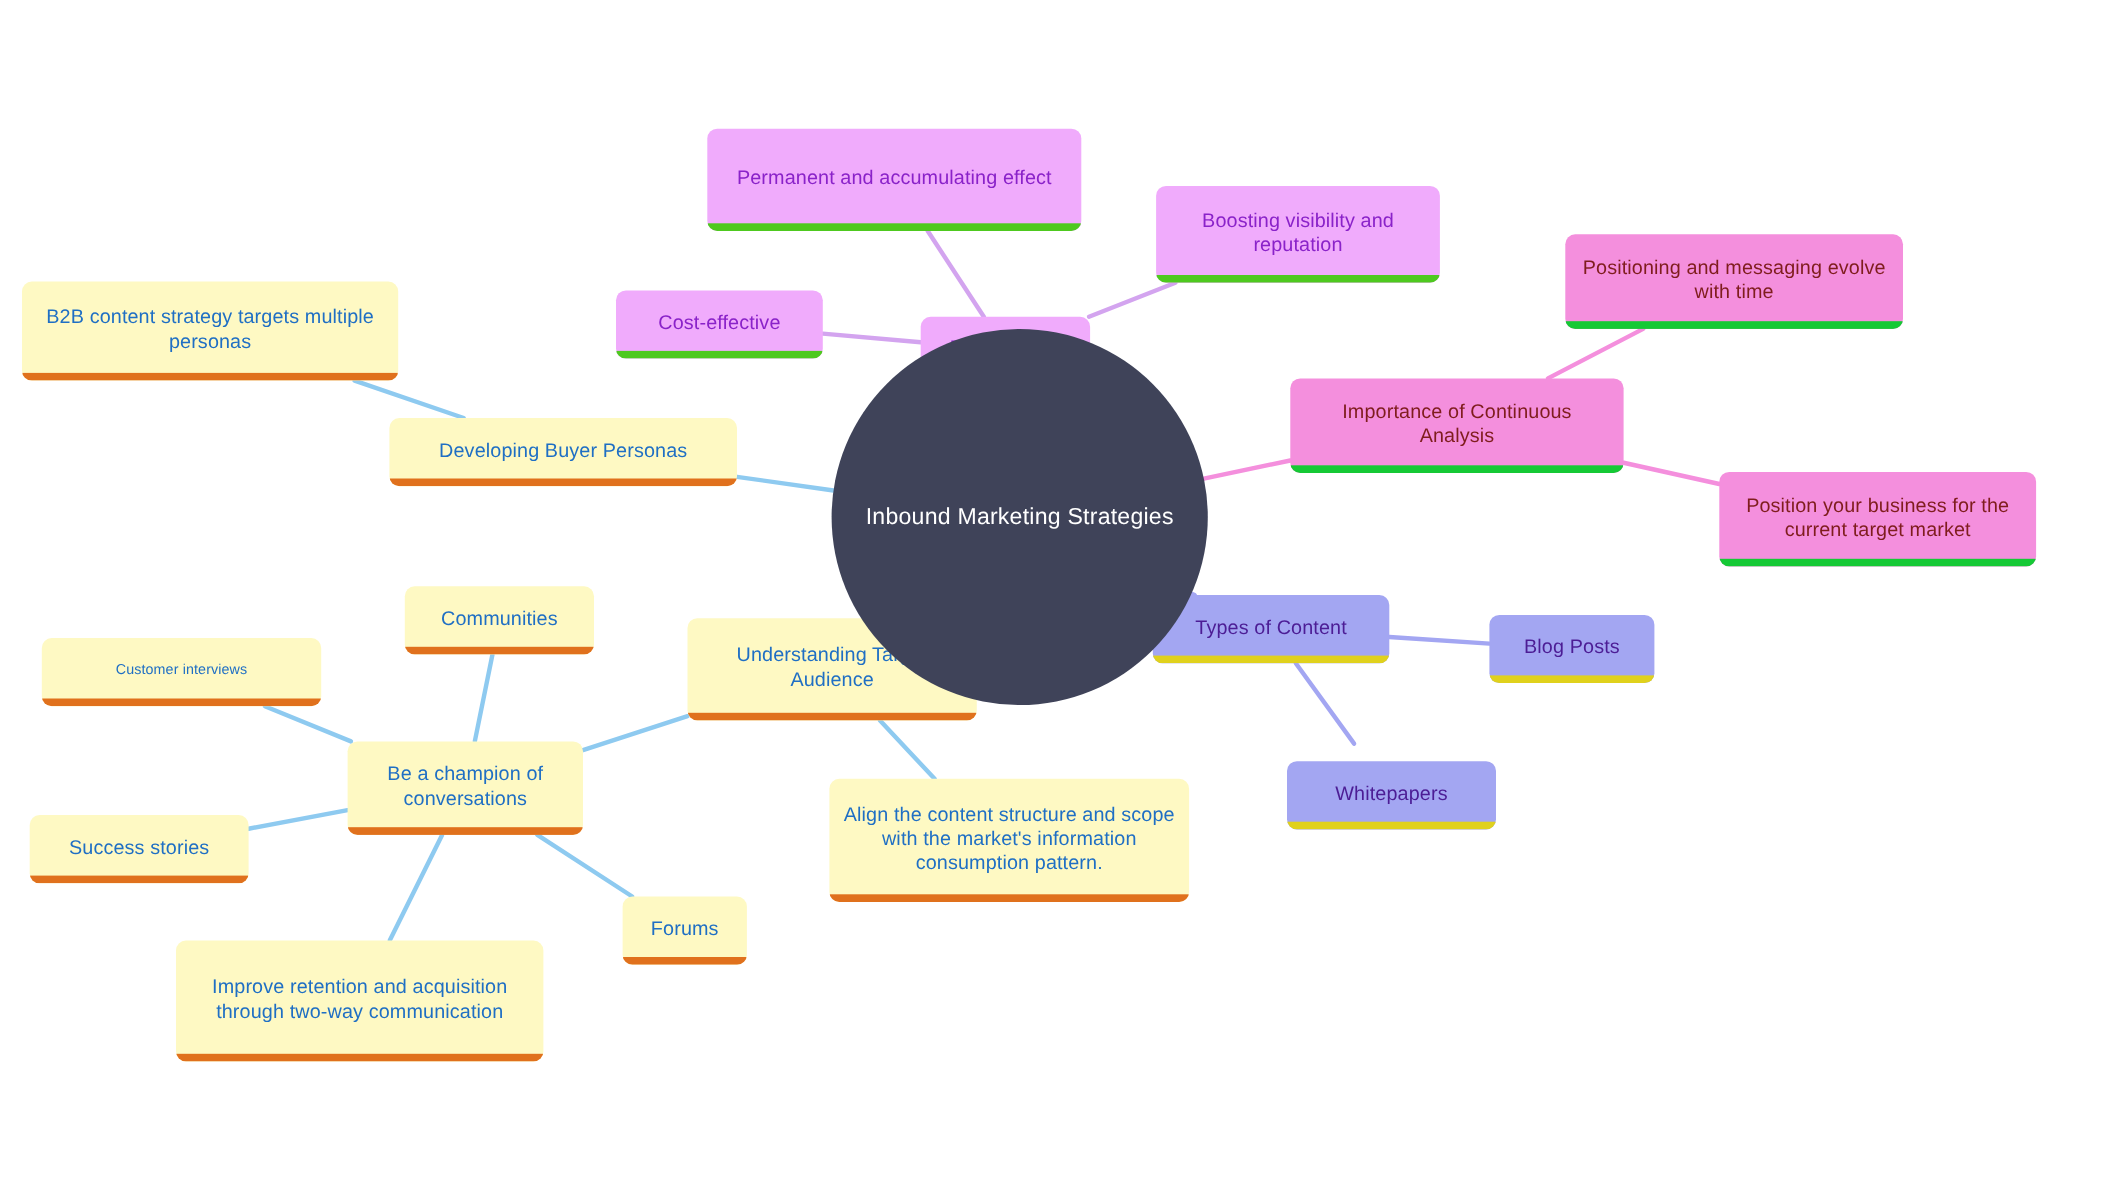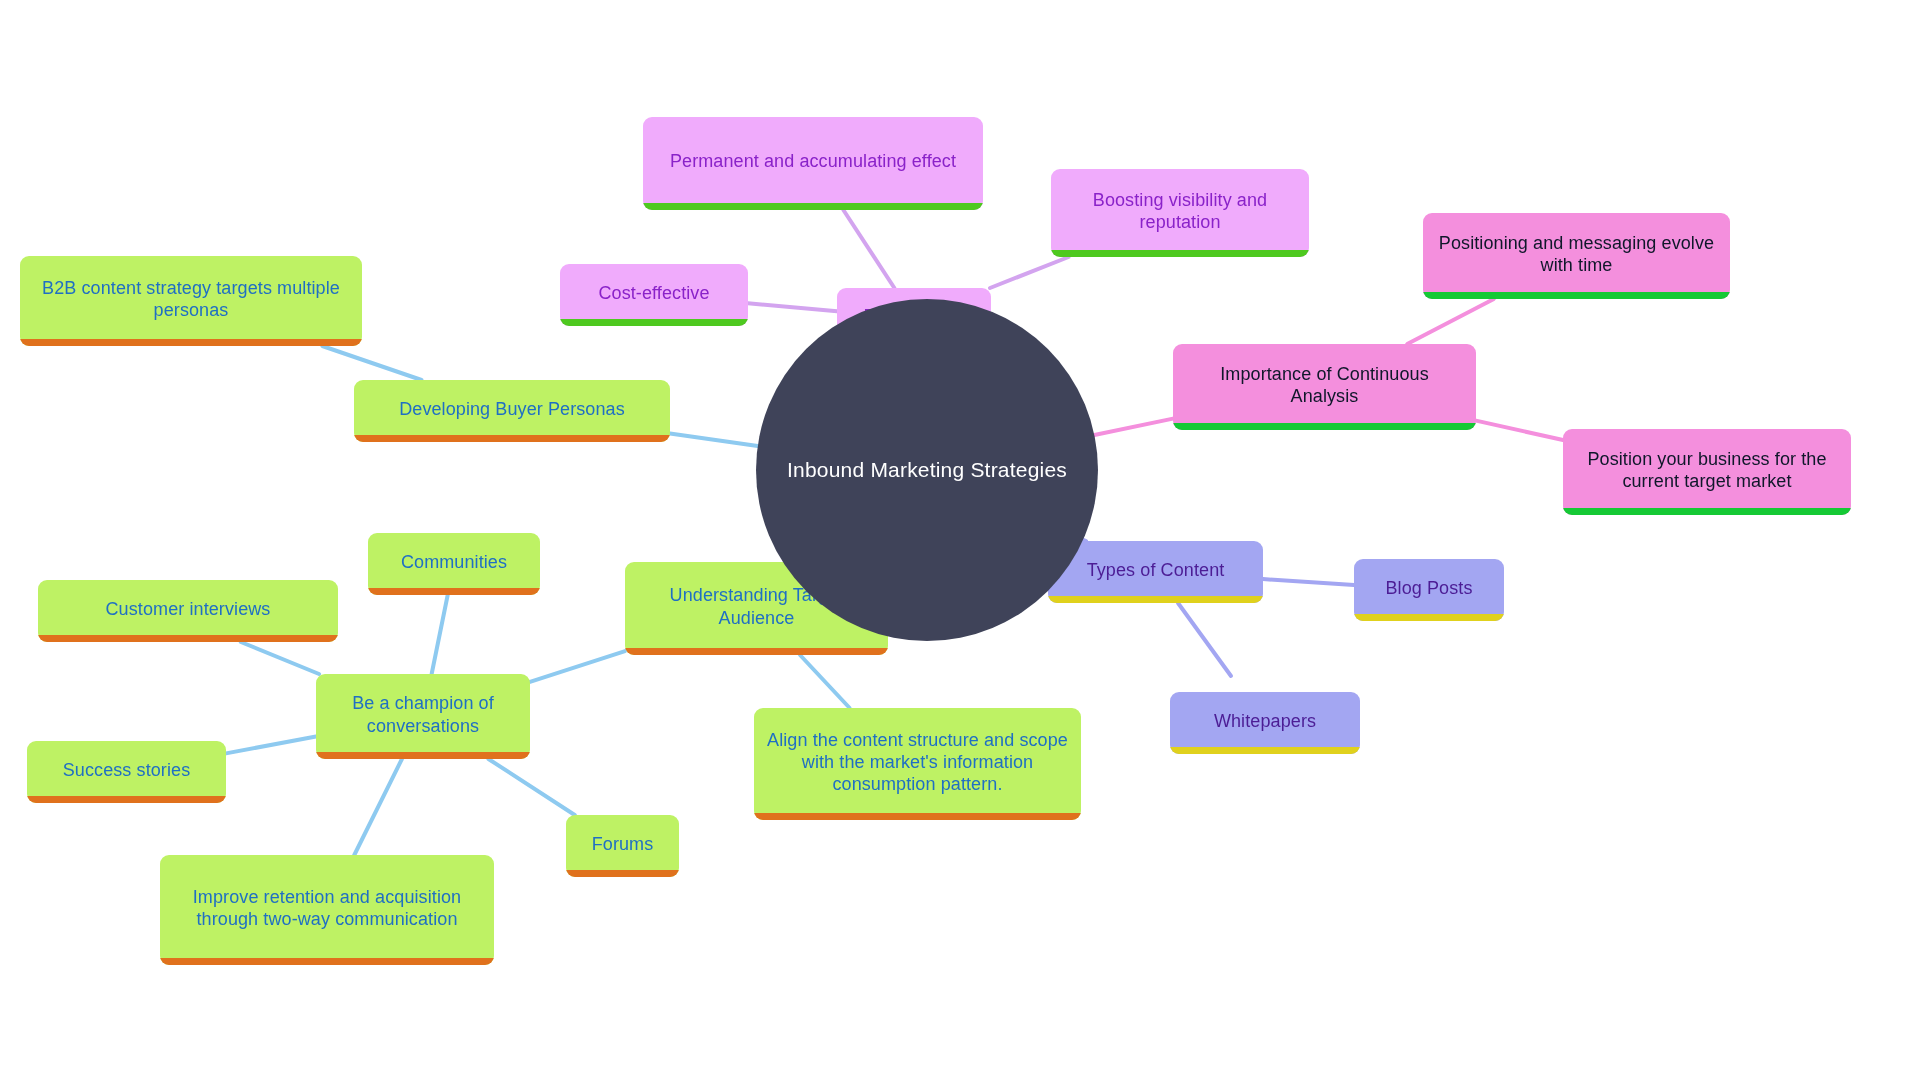--- a/index.html
+++ b/index.html
@@ -42,27 +42,27 @@
   }
   .node::after {
     content: "";
     position: absolute;
     left: 0;
     right: 0;
     bottom: 0;
     height: 7px;
   }
   
-  .n-blue { background: #bef264; color: #1f6fc4; }
+  .n-blue { background: #fef9c3; color: #1f6fc4; }
   .n-blue::after { background: #e0711d; }
   
   .n-purple { background: #f0abfc; color: #8a22c9; }
   .n-purple::after { background: #4ec91f; }
   
-  .n-pink { background: #f48fdd; color: #0f172a; }
+  .n-pink { background: #f48fdd; color: #7f1d1d; }
   .n-pink::after { background: #15c935; }
   
   .n-peri { background: #a3a6f2; color: #4c1d95; }
   .n-peri::after { background: #e0d11d; }
 
   .center-node {
     position: absolute;
     border-radius: 50%;
     background: #3f4359;
     color: #ffffff;
@@ -139,21 +139,21 @@
       </div>
       <div class="node n-blue" style="left: 625px; top: 562px; width: 263px; height: 93px; font-size: 18px;">
         <span class="node-label">Understanding Target Audience</span>
       </div>
       <div class="node n-blue" style="left: 754px; top: 708px; width: 327px; height: 112px; font-size: 18px;">
         <span class="node-label">Align the content structure and scope with the market's information consumption pattern.</span>
       </div>
       <div class="node n-blue" style="left: 368px; top: 533px; width: 172px; height: 62px; font-size: 18px;">
         <span class="node-label">Communities</span>
       </div>
-      <div class="node n-blue" style="left: 38px; top: 580px; width: 300px; height: 62px; font-size: 18px;">
+      <div class="node n-blue" style="left: 38px; top: 580px; width: 254px; height: 62px; font-size: 13px;">
         <span class="node-label">Customer interviews</span>
       </div>
       <div class="node n-blue" style="left: 316px; top: 674px; width: 214px; height: 85px; font-size: 18px;">
         <span class="node-label">Be a champion of conversations</span>
       </div>
       <div class="node n-blue" style="left: 27px; top: 741px; width: 199px; height: 62px; font-size: 18px;">
         <span class="node-label">Success stories</span>
       </div>
       <div class="node n-blue" style="left: 160px; top: 855px; width: 334px; height: 110px; font-size: 18px;">
         <span class="node-label">Improve retention and acquisition through two-way communication</span>

